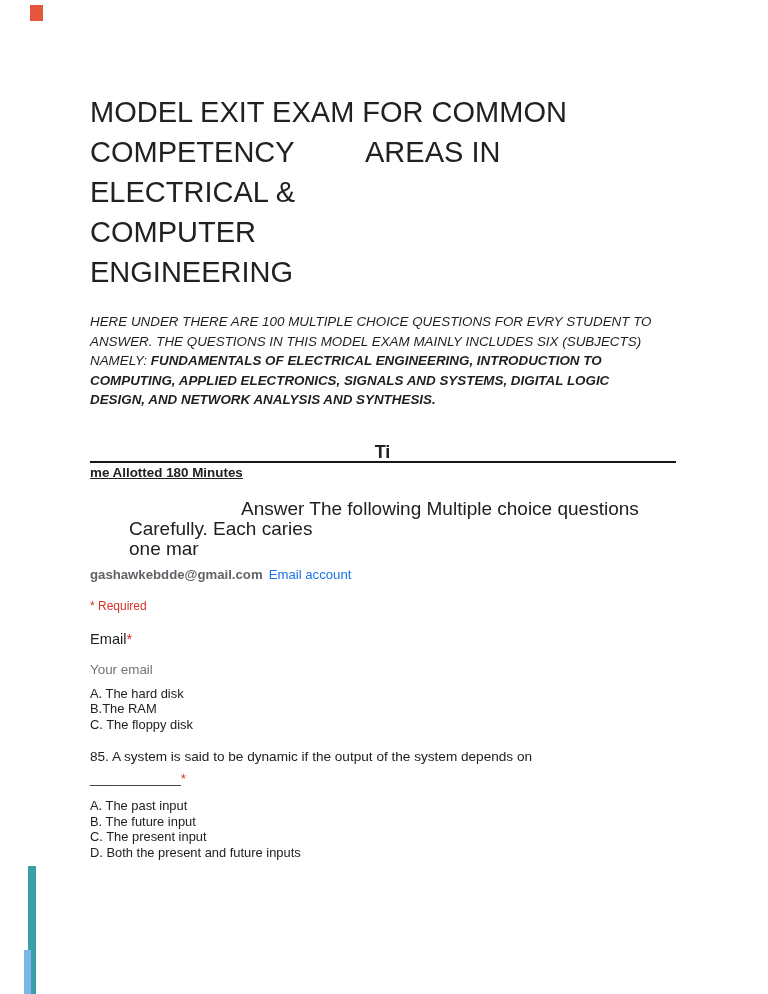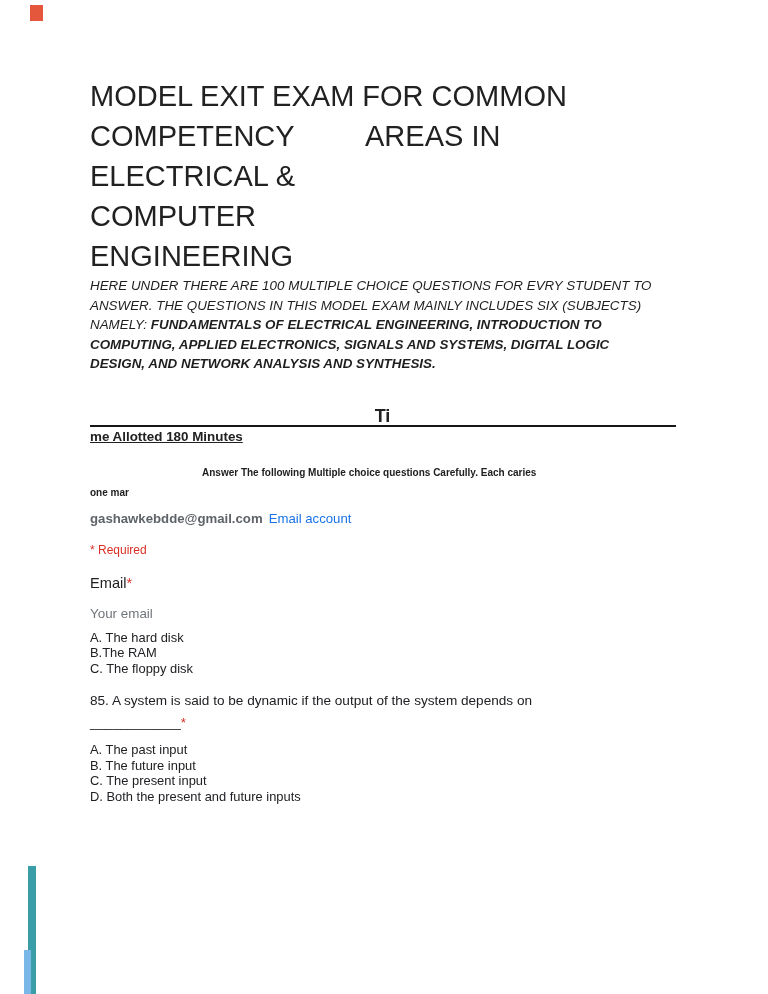--- a/index.html
+++ b/index.html
@@ -10,32 +10,32 @@
     font-family: "Liberation Sans", sans-serif;
     color: #212121;
     overflow: hidden;
   }
 
   
   .red-mark  { position: absolute; left: 30px; top: 5px;  width: 13px; height: 16px; background: #e4573d; }
   .teal-bar  { position: absolute; left: 28px; top: 866px; width: 8px; height: 128px; background: #3a9ea8; }
   .blue-bar  { position: absolute; left: 24px; top: 950px; width: 7px; height: 44px;  background: #79b7e8; }
 
-  .content { position: absolute; left: 90px; top: 76px; width: 586px; }
+  .content { position: absolute; left: 90px; top: 92px; width: 586px; }
 
   .title {
     font-size: 29px;
     line-height: 40px;
     font-weight: 400;
     color: #212121;
     white-space: pre-wrap;
   }
 
   .intro {
-    margin-top: 0;
+    margin-top: 20px;
     font-style: italic;
     font-size: 13.4px;
     line-height: 19.5px;
     white-space: pre-wrap;
     color: #1f1f1f;
   }
   .bold { font-weight: bold; }
 
   .time-rule {
     margin-top: 34px;
@@ -49,25 +49,26 @@
   .time-cont {
     font-weight: bold;
     font-size: 13.4px;
     line-height: 17px;
     text-decoration: underline;
     margin-top: 1px;
   }
 
   .instruction {
     margin-top: 18px;
-    font-weight: bold;
-    font-size: 10px;
+    font-weight: normal;
+    font-size: 19px;
     line-height: 20px;
     white-space: pre-wrap;
     text-indent: 112px;
+    margin-left: 39px;
   }
 
   .account { margin-top: 7px; font-size: 13.2px; line-height: 17px; }
   .account .email { font-weight: bold; color: #5f6368; }
   .account .switch { color: #1a73e8; margin-left: 6px; text-decoration: none; cursor: pointer; }
 
   .required { margin-top: 16px; font-size: 12px; line-height: 15px; color: #d93025; }
 
   .email-label { margin-top: 16px; font-size: 14.6px; line-height: 18px; color: #202124; }
   .red { color: #d93025; }

